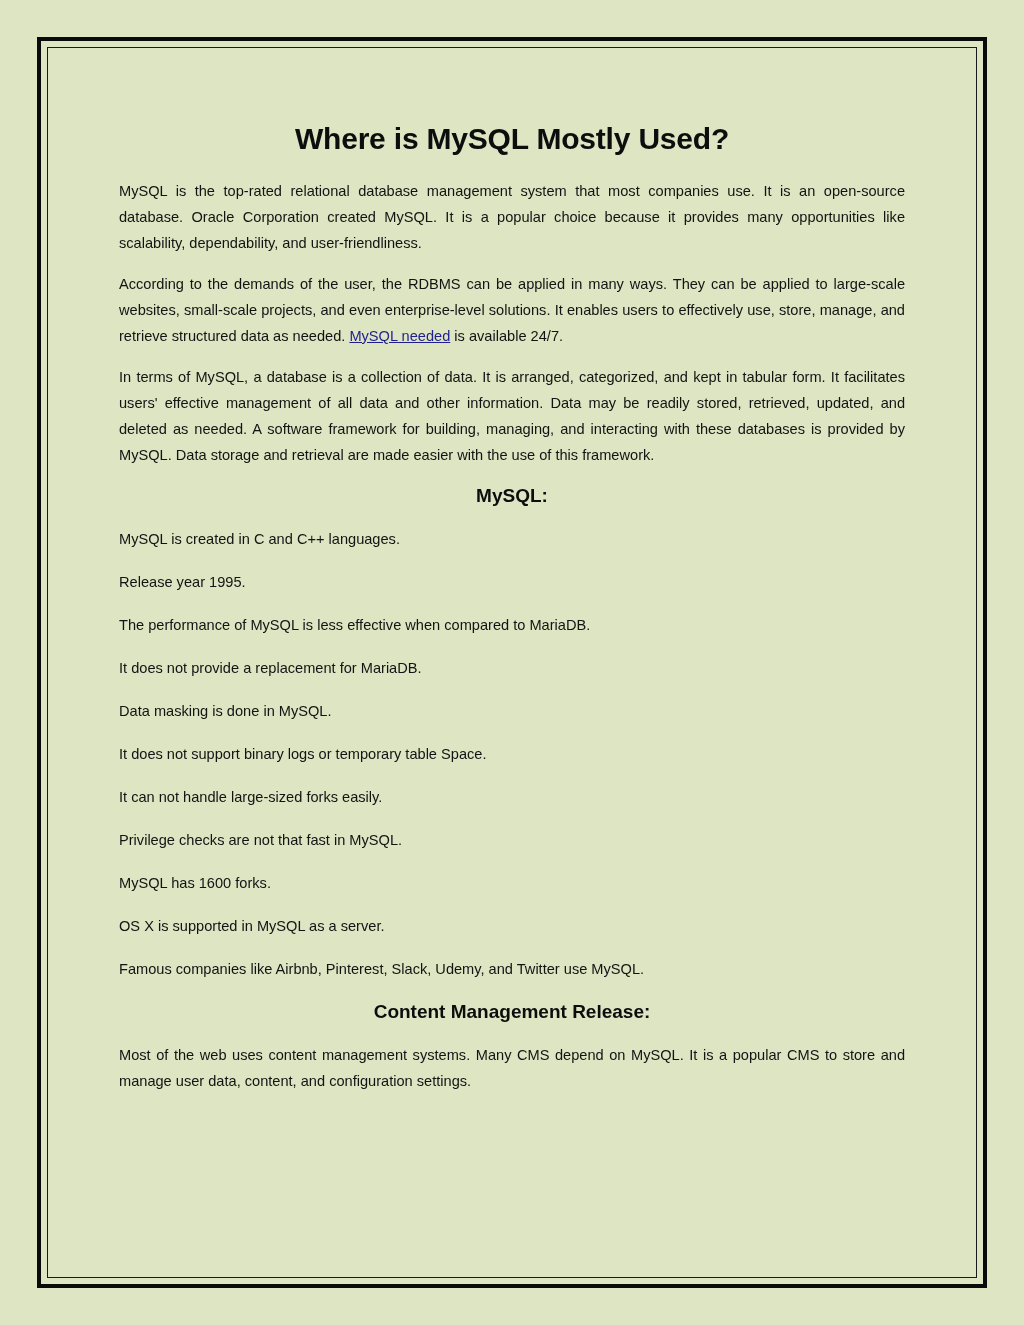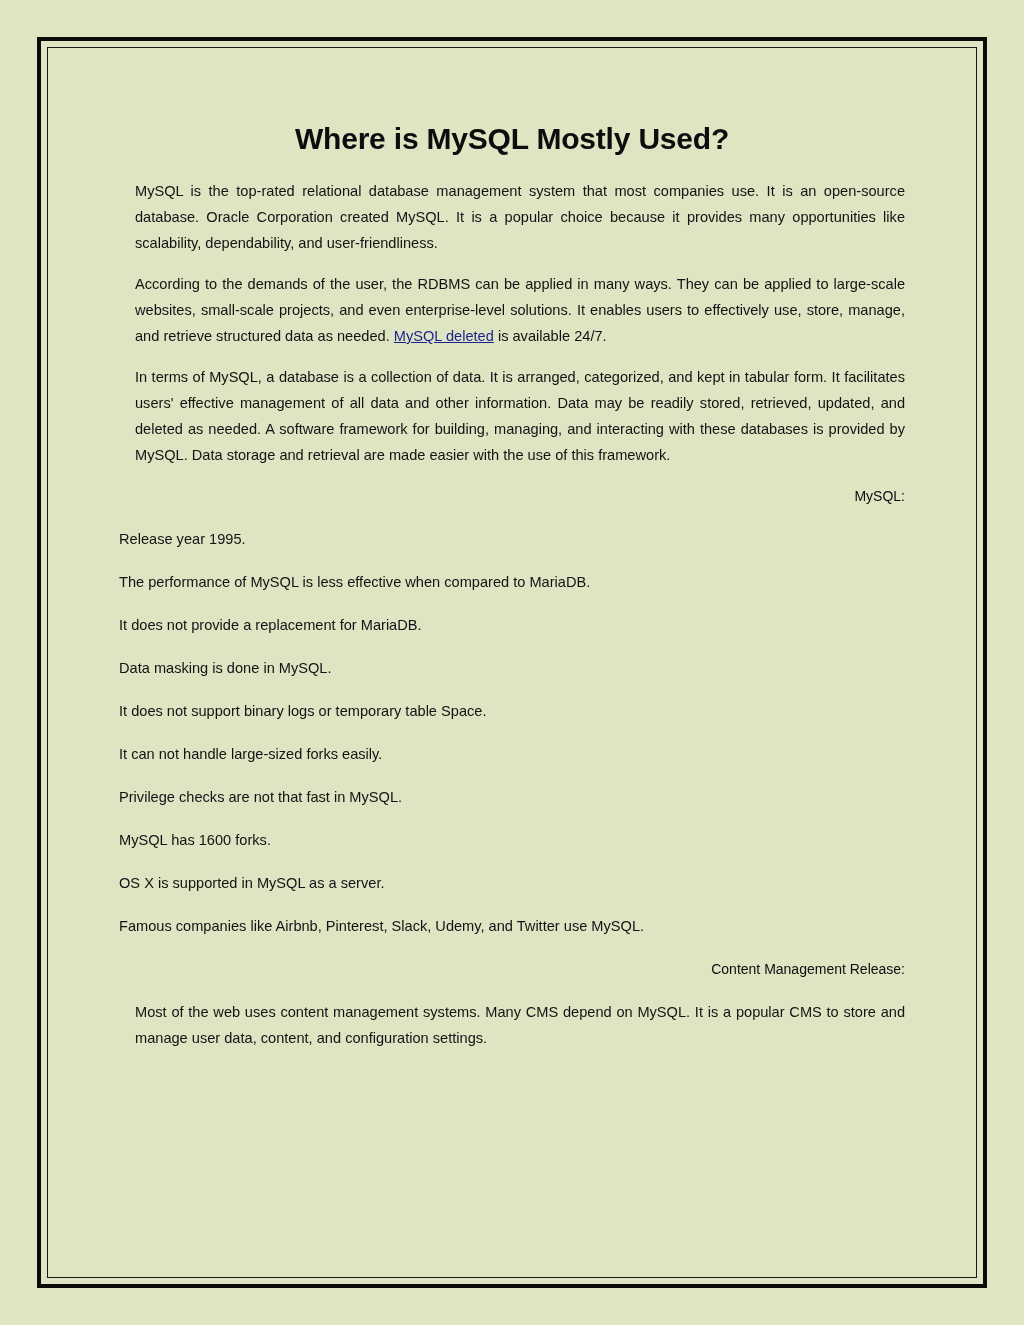--- a/index.html
+++ b/index.html
@@ -70,43 +70,43 @@
   }
 
   .body-block {
     position: absolute;
     top: 178px;
     left: 0;
     width: 786px;
   }
 
   p.para {
-    margin: 0 0 15px 16px;
+    margin: 0 0 15px 0;
     font-size: 14.6px;
     line-height: 26px;
     color: #131313;
     text-align: justify;
     text-justify: inter-word;
   }
 
   p.bullet {
     margin: 0 0 17px 0;
     font-size: 14.6px;
     line-height: 26px;
     color: #131313;
     text-align: left;
   }
 
   p.heading {
     margin: 0 0 17px 0;
-    font-size: 14px;
+    font-size: 19px;
     line-height: 26px;
     color: #0d0d0d;
-    font-weight: normal;
-    text-align: right;
+    font-weight: bold;
+    text-align: center;
   }
 
   a.inline-link {
     color: #1f1f8f;
     text-decoration: underline;
     cursor: pointer;
   }
 
   .nowrap-tail {
     text-align: justify;
@@ -121,26 +121,27 @@
   <div class="frame-inner"></div>
 
   <div class="content">
 
     <h1 class="doc-title">Where is MySQL Mostly Used?</h1>
 
     <div class="body-block">
 
       <p class="para">MySQL is the top-rated relational database management system that most companies use. It is an open-source database. Oracle Corporation created MySQL. It is a popular choice because it provides many opportunities like scalability, dependability, and user-friendliness.</p>
 
-      <p class="para nowrap-tail"><span>According to the demands of the user, the RDBMS can be applied in many ways. They can be applied to large-scale websites, small-scale projects, and even enterprise-level solutions. It enables users to effectively use, store, manage, and retrieve structured data as needed. </span><a class="inline-link">MySQL deleted</a><span> is available 24/7.</span></p>
+      <p class="para nowrap-tail"><span>According to the demands of the user, the RDBMS can be applied in many ways. They can be applied to large-scale websites, small-scale projects, and even enterprise-level solutions. It enables users to effectively use, store, manage, and retrieve structured data as needed. </span><a class="inline-link">MySQL needed</a><span> is available 24/7.</span></p>
 
       <p class="para">In terms of MySQL, a database is a collection of data. It is arranged, categorized, and kept in tabular form. It facilitates users' effective management of all data and other information. Data may be readily stored, retrieved, updated, and deleted as needed. A software framework for building, managing, and interacting with these databases is provided by MySQL. Data storage and retrieval are made easier with the use of this framework.</p>
 
       <p class="heading">MySQL:</p>
 
+      <p class="bullet">MySQL is created in C and C++ languages.</p>
       <p class="bullet">Release year 1995.</p>
       <p class="bullet">The performance of MySQL is less effective when compared to MariaDB.</p>
       <p class="bullet">It does not provide a replacement for MariaDB.</p>
       <p class="bullet">Data masking is done in MySQL.</p>
       <p class="bullet">It does not support binary logs or temporary table Space.</p>
       <p class="bullet">It can not handle large-sized forks easily.</p>
       <p class="bullet">Privilege checks are not that fast in MySQL.</p>
       <p class="bullet">MySQL has 1600 forks.</p>
       <p class="bullet">OS X is supported in MySQL as a server.</p>
       <p class="bullet">Famous companies like Airbnb, Pinterest, Slack, Udemy, and Twitter use MySQL.</p>

